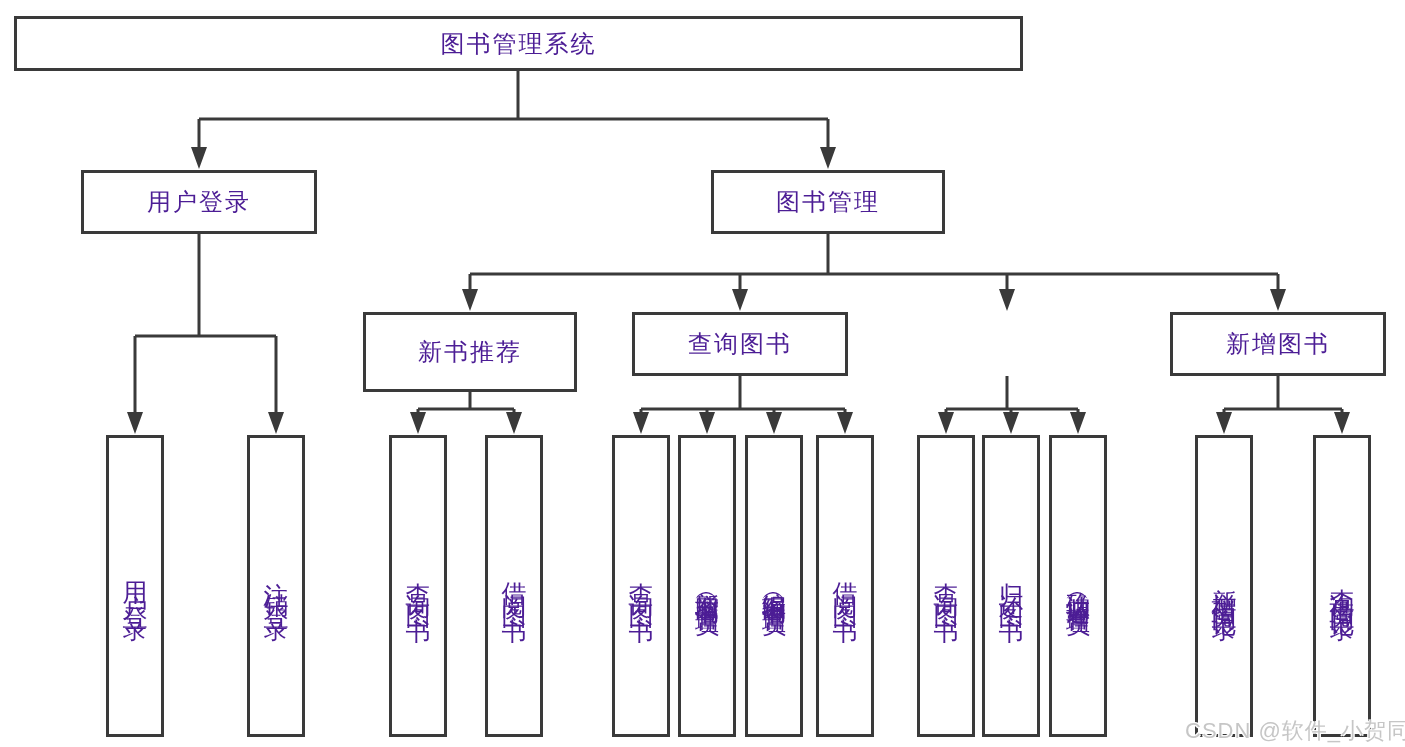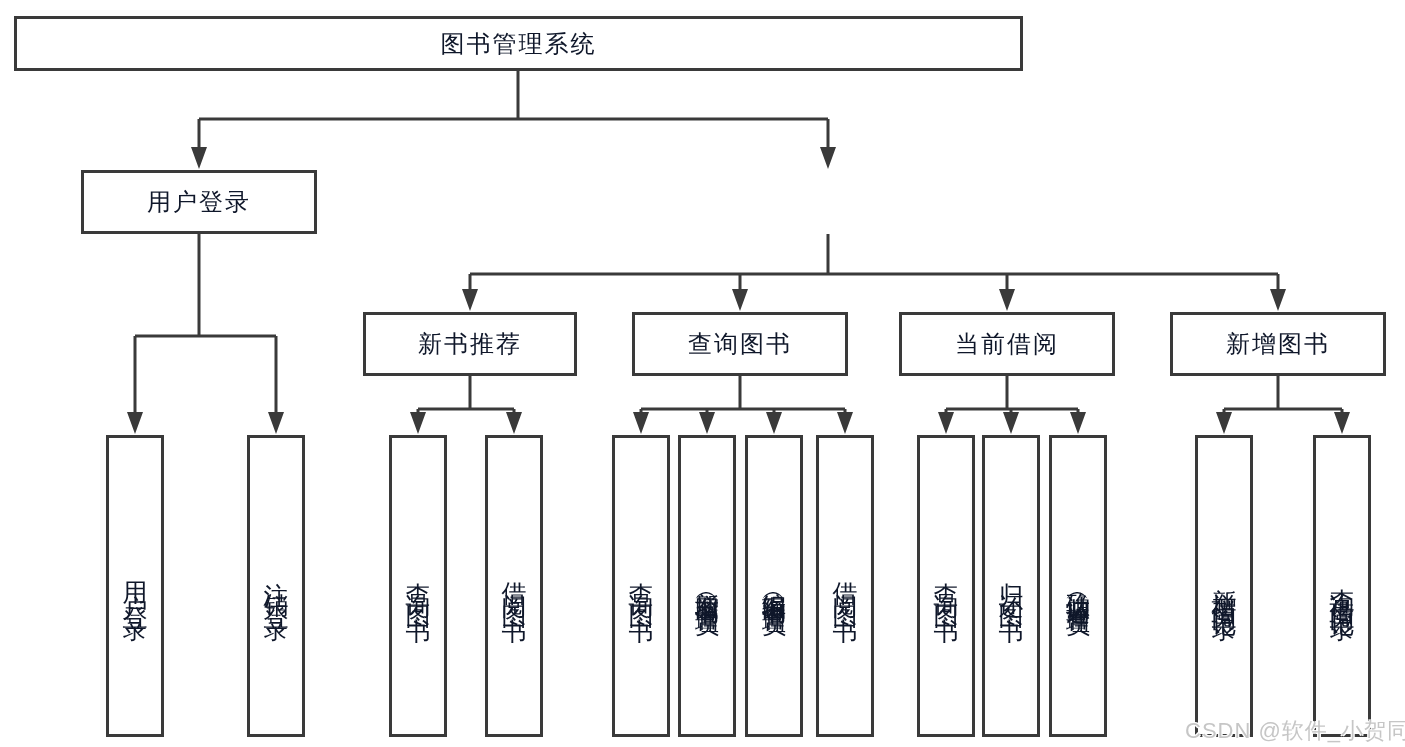--- a/index.html
+++ b/index.html
@@ -15,21 +15,21 @@
     position: absolute;
     left: 0; top: 0;
     width: 1405px; height: 747px;
     z-index: 1;
   }
   .box {
     position: absolute;
     box-sizing: border-box;
     border: 3px solid #3a3a3a;
     background: #ffffff;
-    color: #0f172a;
+    color: #4c1d95;
     display: flex;
     align-items: center;
     justify-content: center;
     z-index: 2;
     text-align: center;
   }
   .h { font-size: 24px; letter-spacing: 2px; white-space: nowrap; }
   .v {
     writing-mode: vertical-rl;
     text-orientation: mixed;
@@ -37,21 +37,21 @@
     letter-spacing: 12px;
     line-height: 1;
   }
   .v.medium { letter-spacing: 6px; }
   .v.long   { letter-spacing: 3px; font-size: 24px; }
 
   
   #n-system        { left: 14px;   top: 16px;  width: 1009px; height: 55px; }
   #n-user-login    { left: 81px;   top: 170px; width: 236px;  height: 64px; }
   #n-book-mgmt     { left: 711px;  top: 170px; width: 234px;  height: 64px; }
-  #n-new-rec       { left: 363px;  top: 312px; width: 214px;  height: 64px; }
+  #n-new-rec       { left: 363px;  top: 312px; width: 214px;  height: 80px; }
   #n-book-borrow   { left: 632px;  top: 312px; width: 216px;  height: 64px; }
   #n-cur-borrow    { left: 899px;  top: 312px; width: 216px;  height: 64px; }
   #n-records       { left: 1170px; top: 312px; width: 216px;  height: 64px; }
   .leaf            { top: 435px; width: 58px; height: 302px; }
   #l-login         { left: 106px; }
   #l-logout        { left: 247px; }
   #l-rec-query     { left: 389px; }
   #l-rec-borrow    { left: 485px; }
   #l-bb-query      { left: 612px; }
   #l-bb-add        { left: 678px; }
@@ -97,24 +97,24 @@
              M633 412L649 412L641 434Z M699 412L715 412L707 434Z
              M766 412L782 412L774 434Z M837 412L853 412L845 434Z
              M938 412L954 412L946 434Z M1003 412L1019 412L1011 434Z
              M1070 412L1086 412L1078 434Z
              M1216 412L1232 412L1224 434Z M1334 412L1350 412L1342 434Z" fill="#3a3a3a" stroke="none"></path>
   </svg>
 
   <div id="n-system" class="box h">图书管理系统</div>
 
   <div id="n-user-login" class="box h">用户登录</div>
+  <div id="n-book-mgmt" class="box h">图书管理</div>
 
   <div id="n-new-rec" class="box h">新书推荐</div>
   <div id="n-book-borrow" class="box h">查询图书</div>
-  <div id="n-cur-borrow" class="box h">当前借阅</div>
   <div id="n-records" class="box h">新增图书</div>
 
   <div id="l-login" class="box leaf v">用户登录</div>
   <div id="l-logout" class="box leaf v">注销登录</div>
 
   <div id="l-rec-query" class="box leaf v">查询图书</div>
   <div id="l-rec-borrow" class="box leaf v">借阅图书</div>
 
   <div id="l-bb-query" class="box leaf v">查询图书</div>
   <div id="l-bb-add" class="box leaf v long">新增图书（管理员）</div>

